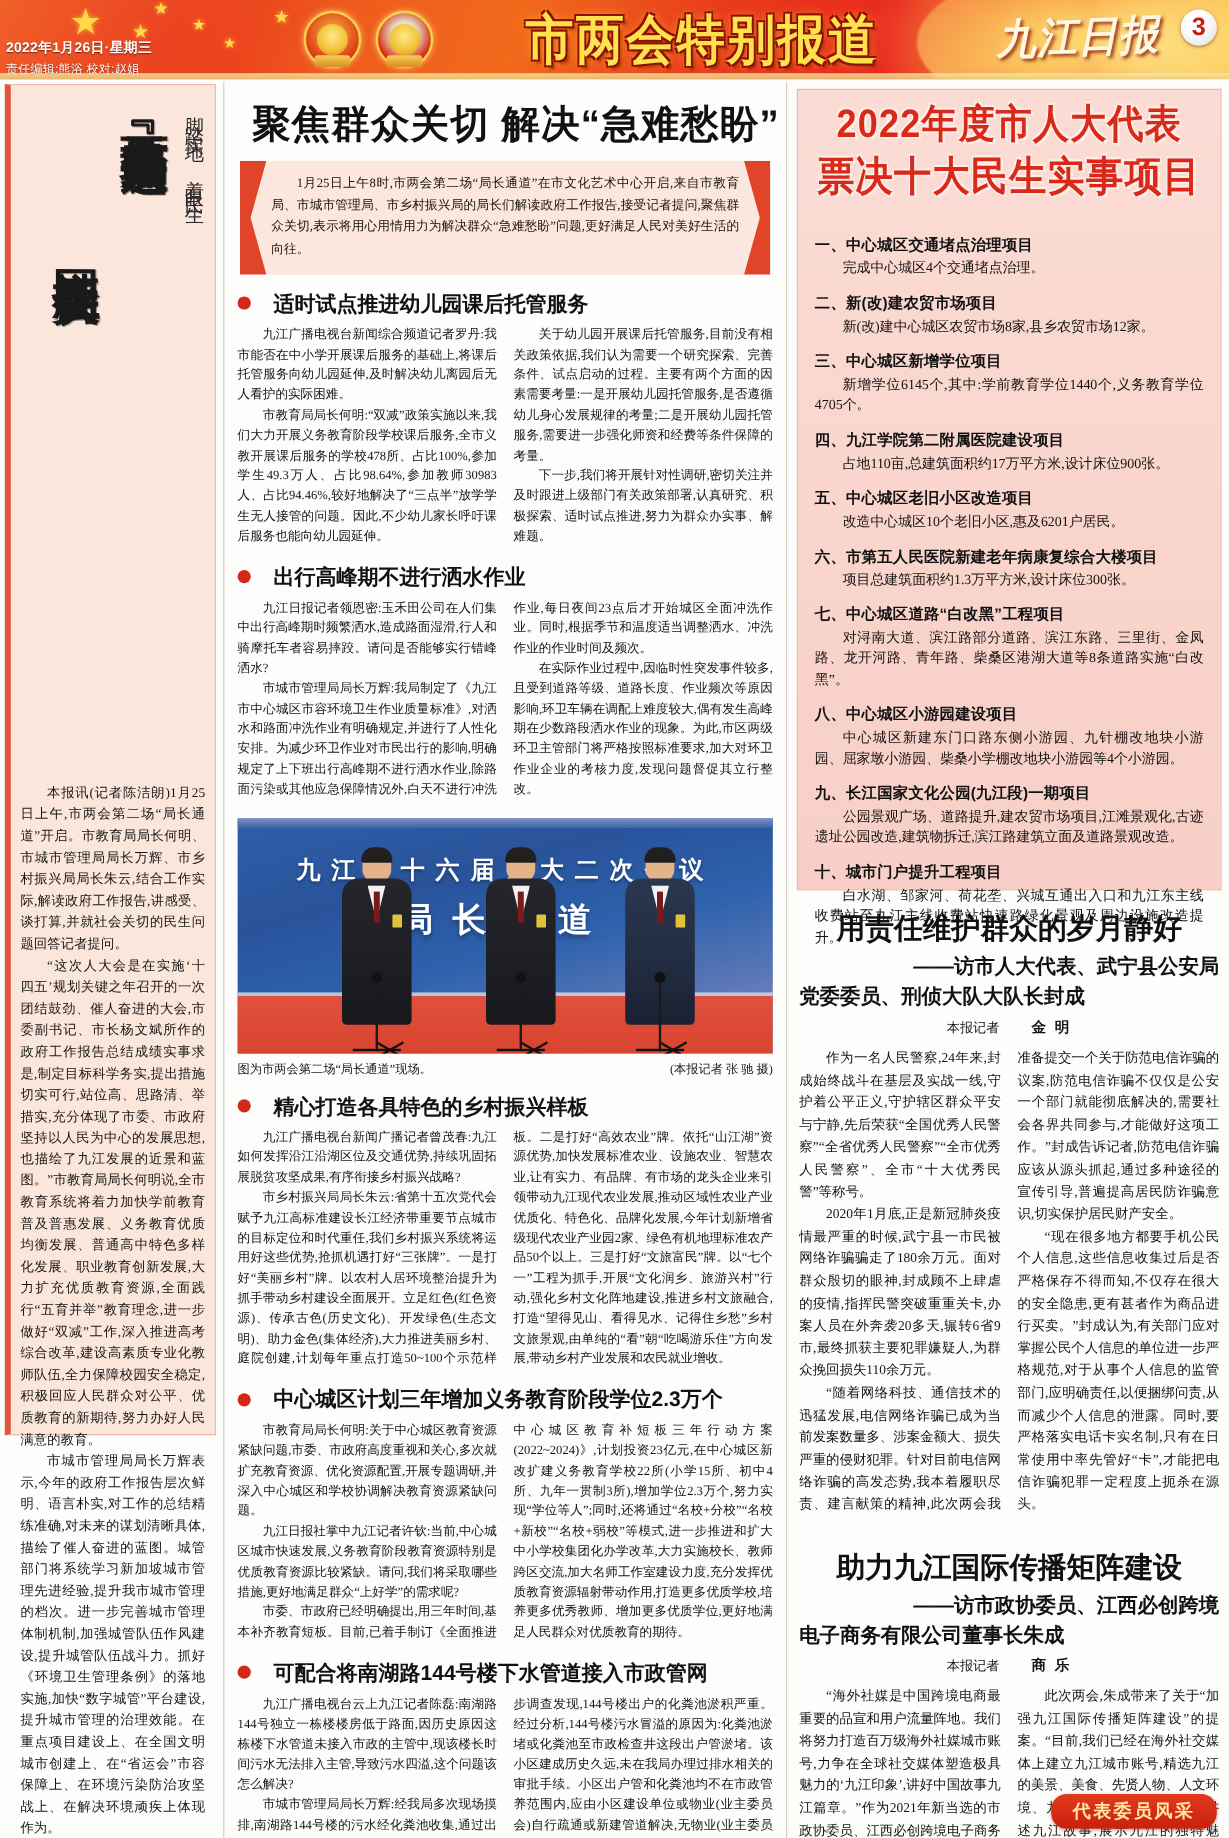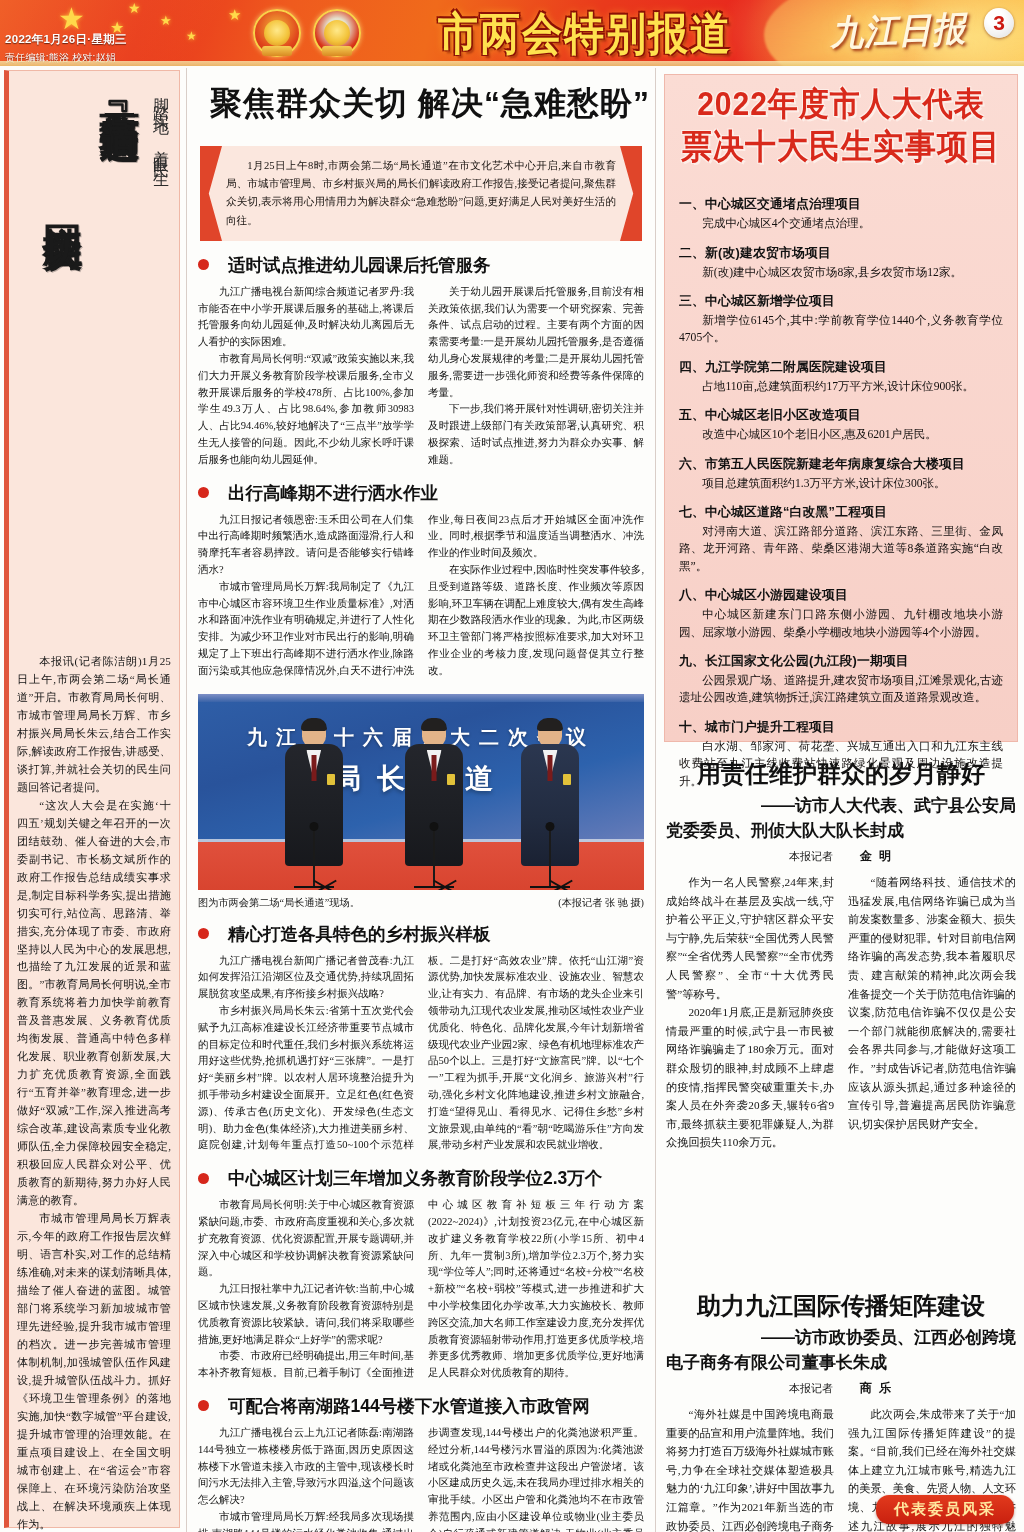--- a/index.html
+++ b/index.html
@@ -101,21 +101,21 @@
     box-shadow:0 1px 3px rgba(90,0,0,.5);
   }
   .mh-underbar { position:absolute; left:0; bottom:0; width:1024px; height:5px; background:linear-gradient(#f8e9b0,#e9d07a); opacity:.8; }
 
   
   .col-left   { position:absolute; left:0;   top:68px; width:184px; height:1464px; }
   .col-mid    { position:absolute; left:186px; top:68px; width:470px; height:1464px; }
   .col-right  { position:absolute; left:658px; top:68px; width:366px; height:1464px; }
 
   .lead-panel {
-    position:absolute; left:4px; top:2px; width:176px; height:1458px;
+    position:absolute; left:4px; top:2px; width:176px; height:1126px;
     background:#fbe6dc;
     border-left:5px solid #e0563c;
     border-top:1px solid #f0b8a6;
     border-right:1px solid #f0b8a6;
     border-bottom:1px solid #f0b8a6;
     padding:10px 8px 8px 8px;
   }
   .vtitle-wrap {
     position:relative; height:568px;
     display:flex; flex-direction:row-reverse; justify-content:flex-start; gap:2px;
@@ -147,21 +147,21 @@
 
   
   .mid-head {
     text-align:right;
     font-family:"Liberation Sans","DejaVu Sans",sans-serif;
     font-weight:bold; font-size:32px; letter-spacing:1px; color:#111;
     margin:14px 0 0 0; padding:0 6px;
   }
   .mid-standfirst {
     position:relative;
-    margin:20px 14px 0 14px;
+    margin:8px 14px 0 14px;
     background:#fbe7de;
     padding:11px 26px 11px 26px;
     font-size:10.6px; line-height:1.72; color:#17120f; text-align:justify;
   }
   .mid-standfirst p { margin:0; text-indent:2em; }
   .sf-brace { position:absolute; top:0; width:22px; height:100%; }
   .sf-brace.l { left:0;  background:#e0452a; clip-path:polygon(0 0,100% 0,40% 50%,100% 100%,0 100%); }
   .sf-brace.r { right:0; background:#e0452a; clip-path:polygon(0 0,100% 0,100% 100%,0 100%,60% 50%); }
 
   .sec { margin:12px 12px 0 12px; }
@@ -524,20 +524,21 @@
       <div class="r-h2">——访市人大代表、武宁县公安局</div>
       <div class="r-h3">党委委员、刑侦大队大队长封成</div>
       <div class="r-byline">
         <span>本报记者</span>
         <b>金 明</b>
       </div>
       <div class="r-body">
         <p>作为一名人民警察,24年来,封成始终战斗在基层及实战一线,守护着公平正义,守护辖区群众平安与宁静,先后荣获“全国优秀人民警察”“全省优秀人民警察”“全市优秀人民警察”、全市“十大优秀民警”等称号。</p>
         <p>2020年1月底,正是新冠肺炎疫情最严重的时候,武宁县一市民被网络诈骗骗走了180余万元。面对群众殷切的眼神,封成顾不上肆虐的疫情,指挥民警突破重重关卡,办案人员在外奔袭20多天,辗转6省9市,最终抓获主要犯罪嫌疑人,为群众挽回损失110余万元。</p>
         <p>“随着网络科技、通信技术的迅猛发展,电信网络诈骗已成为当前发案数量多、涉案金额大、损失严重的侵财犯罪。针对目前电信网络诈骗的高发态势,我本着履职尽责、建言献策的精神,此次两会我准备提交一个关于防范电信诈骗的议案,防范电信诈骗不仅仅是公安一个部门就能彻底解决的,需要社会各界共同参与,才能做好这项工作。”封成告诉记者,防范电信诈骗应该从源头抓起,通过多种途径的宣传引导,普遍提高居民防诈骗意识,切实保护居民财产安全。</p>
+        <p>“现在很多地方都要手机公民个人信息,这些信息收集过后是否严格保存不得而知,不仅存在很大的安全隐患,更有甚者作为商品进行买卖。”封成认为,有关部门应对掌握公民个人信息的单位进一步严格规范,对于从事个人信息的监管部门,应明确责任,以便捆绑问责,从而减少个人信息的泄露。同时,要严格落实电话卡实名制,只有在日常使用中率先管好“卡”,才能把电信诈骗犯罪一定程度上扼杀在源头。</p>
       </div>
     </div>
 
     <div class="r-art a2">
       <div class="r-h1">助力九江国际传播矩阵建设</div>
       <div class="r-h2">——访市政协委员、江西必创跨境</div>
       <div class="r-h3">电子商务有限公司董事长朱成</div>
       <div class="r-byline">
         <span>本报记者</span>
         <b>商 乐</b>

